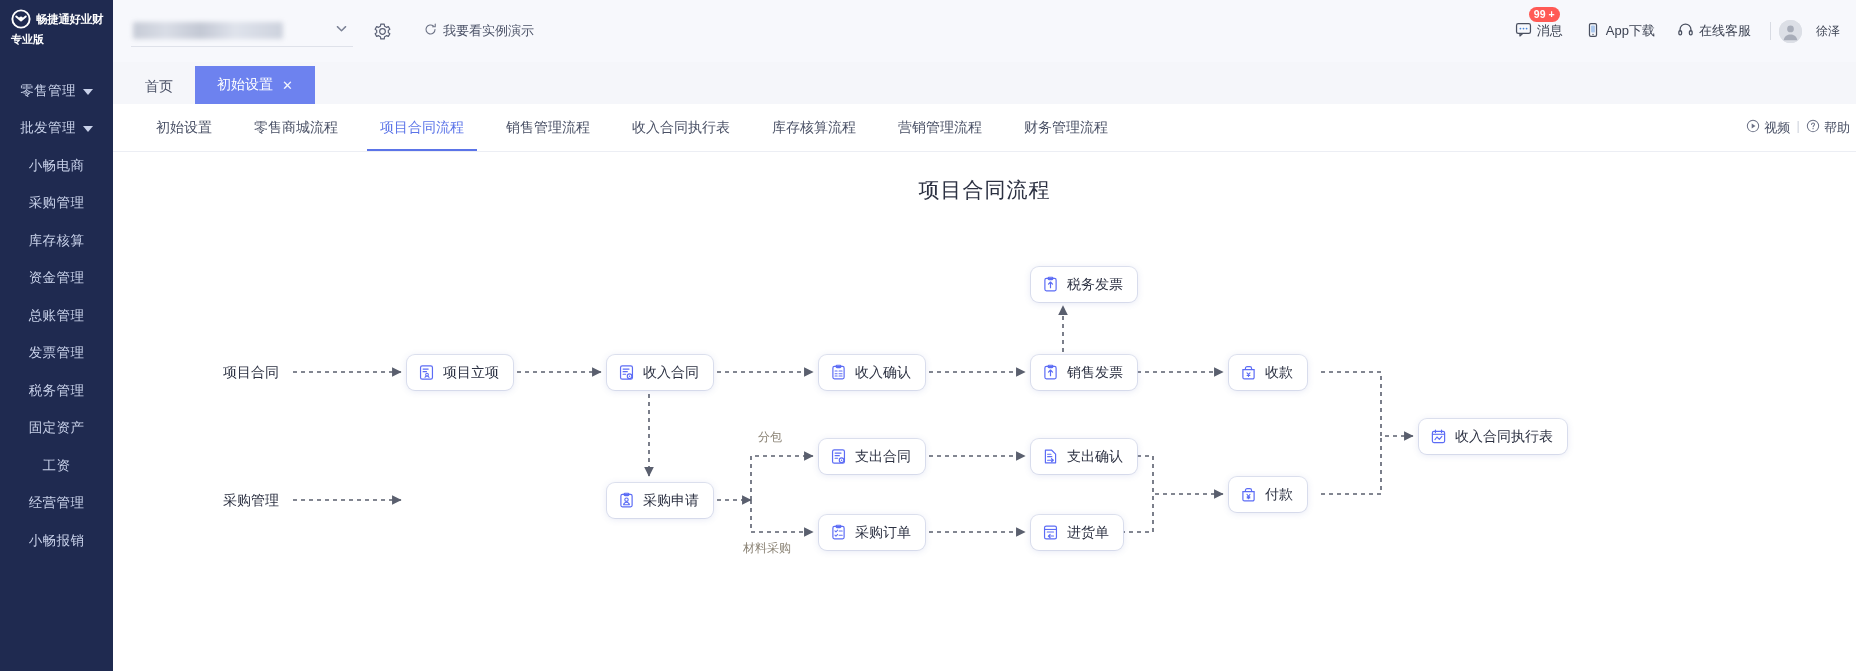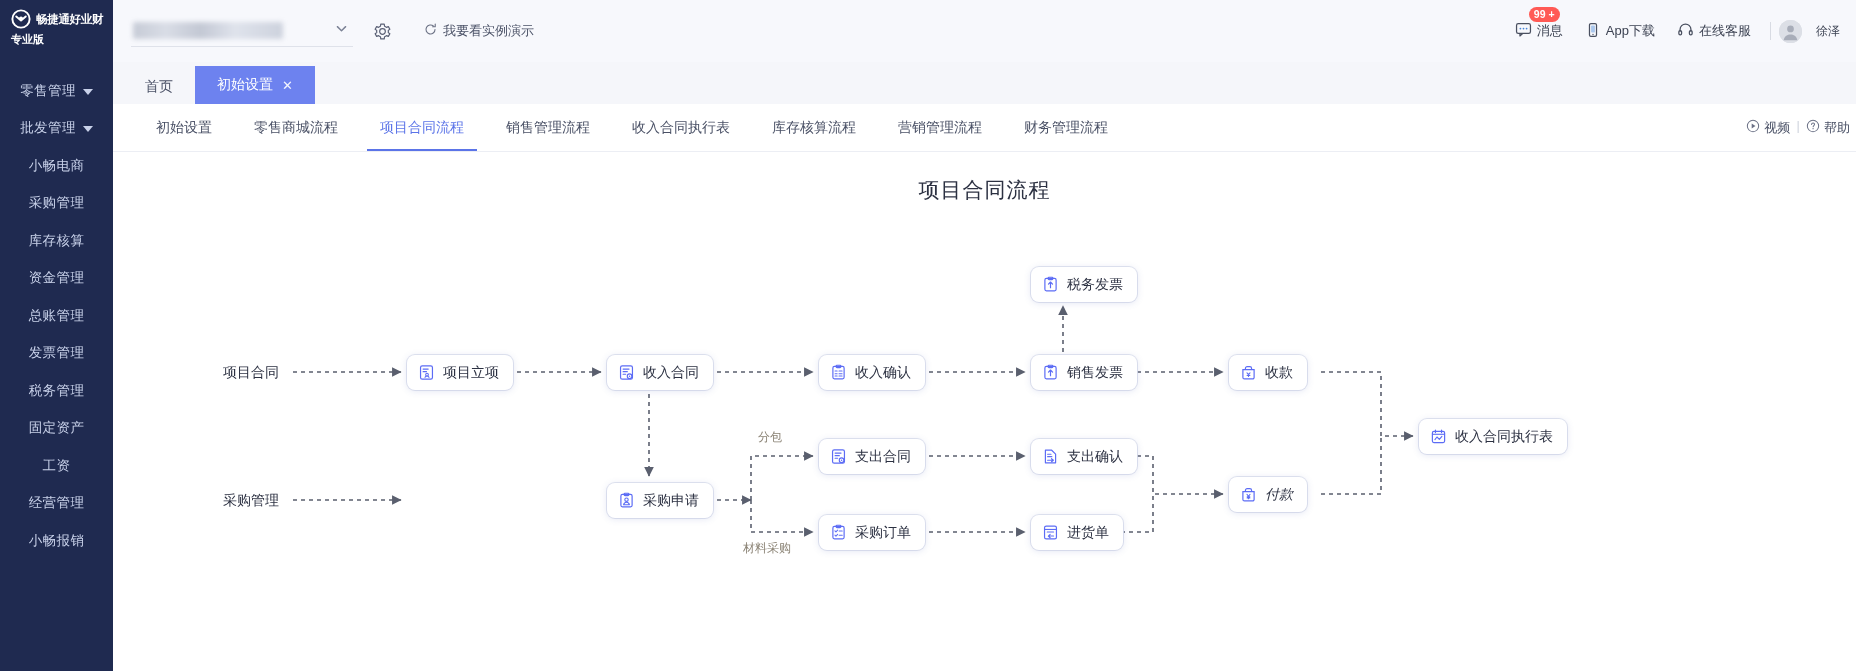--- a/index.html
+++ b/index.html
@@ -583,21 +583,21 @@
             <svg viewBox="0 0 20 20" width="17" height="17">
               <rect x="3" y="2.4" width="14" height="15.2" rx="2" fill="none" stroke="#5c6cf5" stroke-width="1.4"></rect>
               <path d="M3 6.4h14" stroke="#5c6cf5" stroke-width="1.3"></path>
               <path d="M6.2 9.4h7.4" stroke="#5c6cf5" stroke-width="1.3" stroke-linecap="round"></path>
               <path d="M13.6 14.2H7.6M9.6 12.2 L7.4 14.2 L9.6 16.2" fill="none" stroke="#5c6cf5" stroke-width="1.3" stroke-linecap="round" stroke-linejoin="round"></path>
             </svg>
           </span>
           <span>进货单</span>
         </div>
 
-        <div class="node" style="left:1116px; top:273px;font-style:italic;">
+        <div class="node" style="left:1116px; top:273px;">
           <span class="ico">
             <svg viewBox="0 0 20 20" width="17" height="17">
               <path d="M3.4 6.6h13.2v9.2a1.8 1.8 0 0 1-1.8 1.8H5.2a1.8 1.8 0 0 1-1.8-1.8z" fill="none" stroke="#5c6cf5" stroke-width="1.4"></path>
               <path d="M6.4 6.6V5a2 2 0 0 1 2-2h3.2a2 2 0 0 1 2 2v1.6" fill="none" stroke="#5c6cf5" stroke-width="1.4"></path>
               <path d="M8.2 9.8 L10 12 L11.8 9.8M10 12v3M8.4 12.8h3.2M8.4 14.2h3.2" stroke="#5c6cf5" stroke-width="1.2" stroke-linecap="round" fill="none"></path>
             </svg>
           </span>
           <span>付款</span>
         </div>
 

